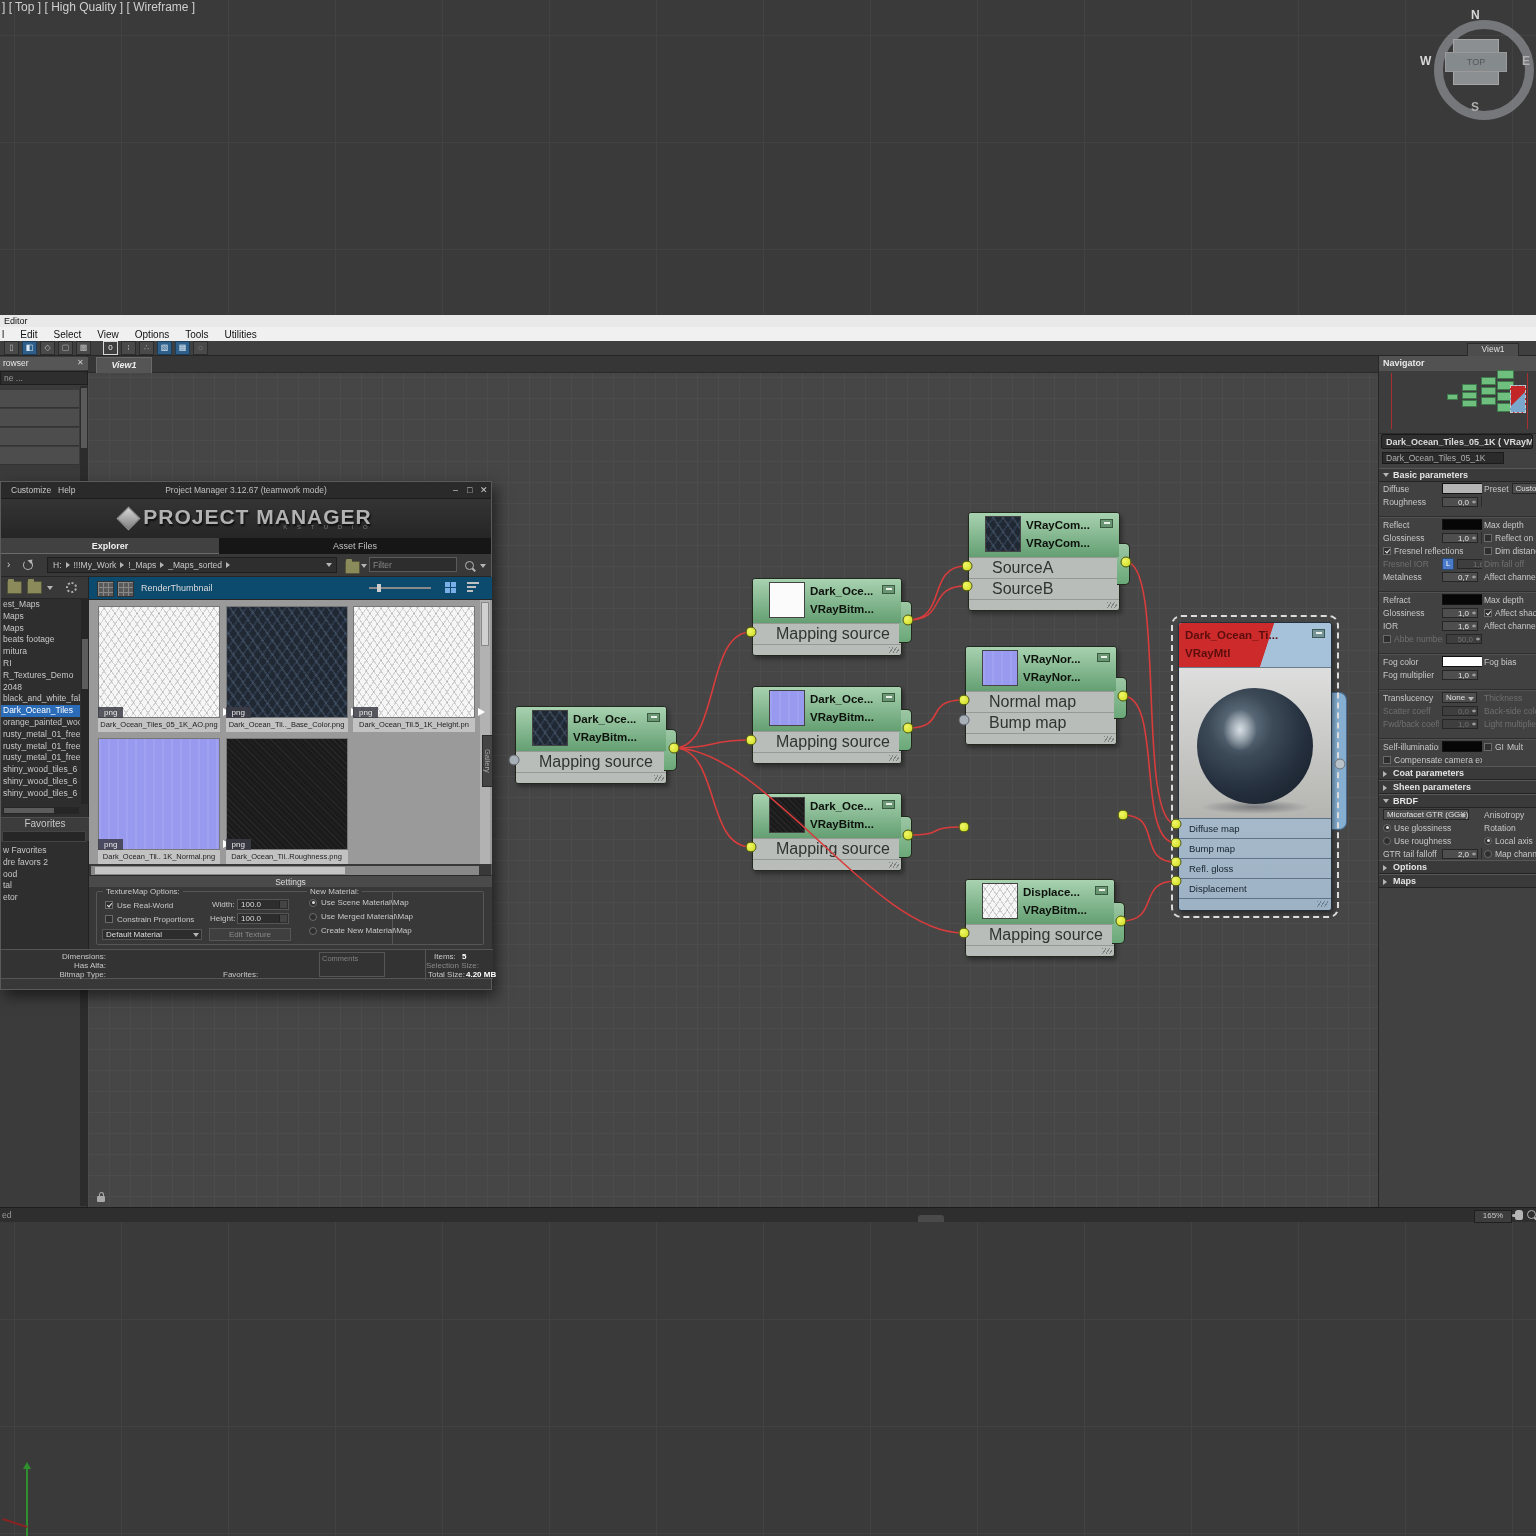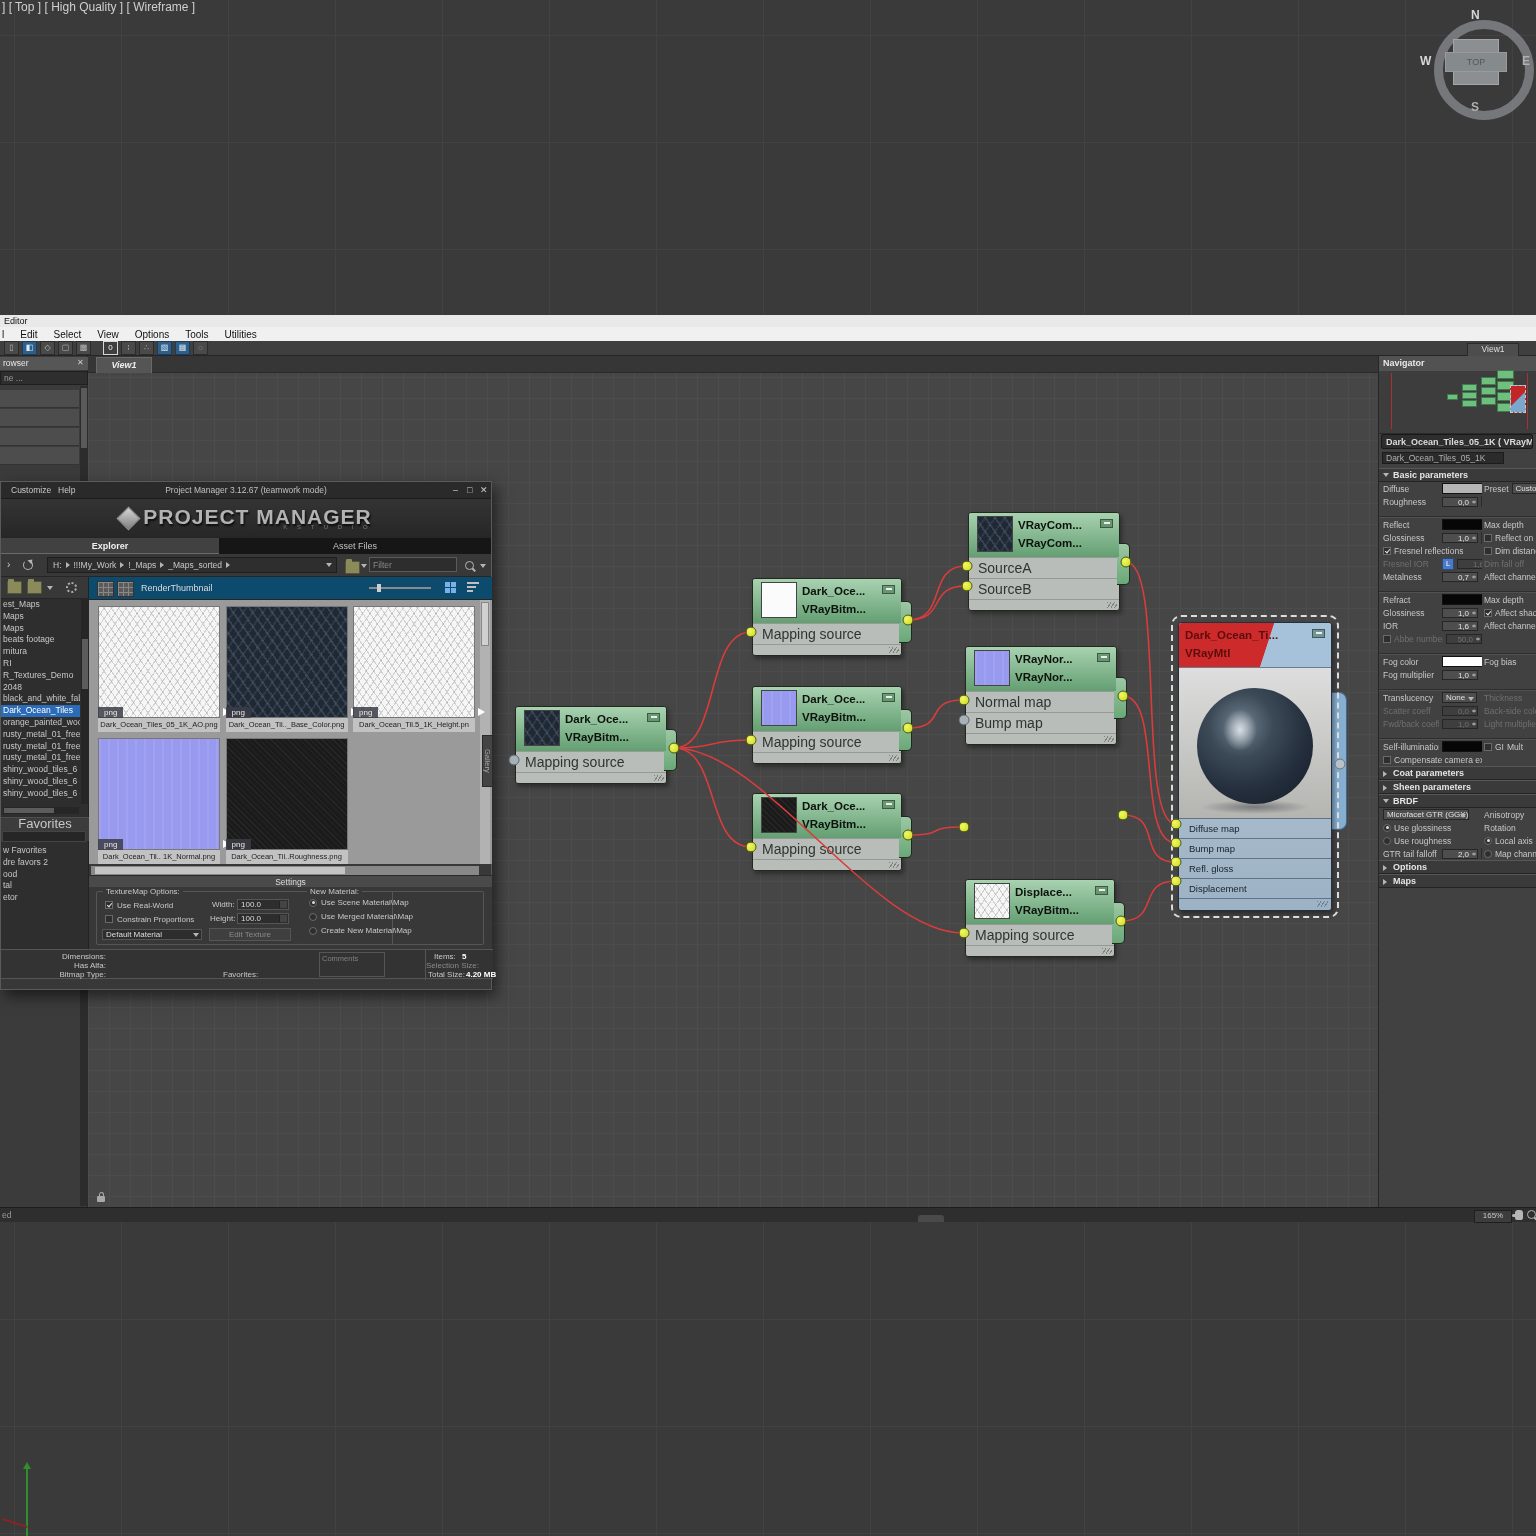--- a/index.html
+++ b/index.html
@@ -38,26 +38,26 @@
   #browscroll .thumb{position:absolute;left:1px;top:2px;width:6px;height:60px;background:#5a5a5a;}
   
   #nodeview{left:88px;top:356px;width:1290px;height:851px;background-color:#464646;
      background-image:linear-gradient(#4c4c4c 1px,transparent 1px),linear-gradient(90deg,#4c4c4c 1px,transparent 1px);
      background-size:21px 21px;overflow:hidden;}
   #nvtabs{position:absolute;left:0;top:0;width:1290px;height:16px;background:#363636;border-bottom:1px solid #2a2a2a;}
   #nvtab{position:absolute;left:8px;top:1px;width:54px;height:15px;background:#555;border:1px solid #6a6a6a;border-bottom:none;color:#eee;font-size:9px;font-style:italic;font-weight:bold;text-align:center;line-height:14px;}
   .wire{fill:none;stroke:#d83c3c;stroke-width:1.6px;}
   
   .node{position:absolute;background:#b9bdb9;border:1px solid #23281f;border-radius:3px;box-shadow:2px 3px 4px rgba(0,0,0,.35);}
-  .nhead{height:44px;background:linear-gradient(#a8d2b0,#649f72);display:flex;padding:3px 8px;box-sizing:border-box;position:relative;border-radius:3px 3px 0 0;}
+  .nhead{height:44px;background:linear-gradient(#a8d2b0,#649f72);display:flex;padding:3px 16px;box-sizing:border-box;position:relative;border-radius:3px 3px 0 0;}
   .nthumb{width:36px;height:36px;border:1px solid #444;box-sizing:border-box;flex:none;}
   .ntitles{margin-left:5px;font-weight:bold;font-size:11.5px;color:#0d120d;line-height:18px;white-space:nowrap;overflow:hidden;}
   .nmin{position:absolute;top:6px;right:6px;width:11px;height:7px;background:rgba(20,60,30,.35);border:1px solid rgba(10,30,15,.5);}
   .nmin i{display:block;margin:2px auto;width:6px;height:1.5px;background:#e8f0e8;}
-  .nslot{height:20px;line-height:20px;font-size:14px;color:#2e3530;padding-left:9px;border-top:1px solid #969a94;}
+  .nslot{height:20px;line-height:20px;font-size:16px;color:#2e3530;padding-left:23px;border-top:1px solid #969a94;}
   .nfoot{height:10px;border-top:1px solid #969a94;border-radius:0 0 3px 3px;position:relative;}
   .nfoot i{position:absolute;right:2px;top:2px;width:10px;height:6px;
      background:repeating-linear-gradient(120deg,#7e837d 0 1px,transparent 1px 3px);}
   .ntab{position:absolute;right:-11px;width:12px;height:40px;background:linear-gradient(#9cc7a4,#6aa878);border:1px solid #23281f;border-left:none;border-radius:0 5px 5px 0;}
   .sock{position:absolute;width:11px;height:11px;border-radius:50%;transform:translate(-50%,-50%);box-sizing:border-box;z-index:6;}
   .sock.yellow{background:radial-gradient(circle at 35% 35%,#f0f866,#ccd81c);border:1.5px solid #515c0c;}
   .sock.gray{background:#a8b0b8;border:1.5px solid #5c646c;}
   .sock.bluegray{background:#b8c0c8;border:1.5px solid #6c747c;}
   
   #mtlnode{position:absolute;background:linear-gradient(#b6c8d8,#9db2c4);border:1px solid #24303c;border-radius:3px;outline:2px dashed #dcdcdc;outline-offset:5px;box-shadow:2px 3px 5px rgba(0,0,0,.4);}
@@ -147,21 +147,21 @@
   .pmfico{width:13px;height:11px;background:#8a8a5a;border:1px solid #55553a;border-radius:1px;position:relative;}
   .pmfico:before{content:"";position:absolute;left:0;top:-3px;width:6px;height:3px;background:#8a8a5a;border-radius:1px 1px 0 0;}
   .pmgear{width:11px;height:11px;border-radius:50%;border:2.5px dotted #b0b0b0;box-sizing:border-box;}
   #pmtree{position:absolute;left:0;top:22px;width:79px;height:205px;overflow:hidden;}
   .trow{height:11.8px;line-height:11.8px;font-size:8.5px;color:#c8c8c8;white-space:nowrap;overflow:hidden;padding-left:2px;}
   .trow.sel{background:#2a6cb8;color:#fff;}
   #pmtreescroll{position:absolute;left:80px;top:22px;width:8px;height:205px;background:#262626;}
   #pmtreescroll .thumb{position:absolute;left:1px;top:40px;width:6px;height:50px;background:#5c5c5c;}
   #pmhscroll{position:absolute;left:2px;top:230px;width:76px;height:7px;background:#262626;}
   #pmhscroll .thumb{position:absolute;left:1px;top:1px;width:50px;height:5px;background:#5c5c5c;}
-  #pmfavhead{position:absolute;left:0;top:240px;width:88px;height:24px;background:#3c3c3c;border-top:1px solid #4e4e4e;color:#c8c8c8;font-size:13px;line-height:12px;text-align:center;box-sizing:border-box;}
+  #pmfavhead{position:absolute;left:0;top:240px;width:88px;height:24px;background:#3c3c3c;border-top:1px solid #4e4e4e;color:#c8c8c8;font-size:10px;line-height:12px;text-align:center;box-sizing:border-box;}
   #pmfavsearch{position:absolute;left:1px;top:254px;width:84px;height:11px;background:#262626;border:1px solid #444;box-sizing:border-box;}
   #pmfavs{position:absolute;left:0;top:268px;width:88px;}
   
   #pmthumbbar{position:absolute;left:88px;top:95px;width:403px;height:23px;background:#0c4a6e;border-bottom:1px solid #262626;box-sizing:border-box;}
   .thico{position:absolute;top:4px;width:15px;height:14px;background:#5a5a5a;border:1px solid #333;
      background-image:linear-gradient(#888 1px,transparent 1px),linear-gradient(90deg,#888 1px,transparent 1px);background-size:5px 5px;}
   #pmthumblabel{position:absolute;left:52px;top:6px;font-size:9px;color:#dcdcdc;}
   #thslider{position:absolute;left:280px;top:10px;width:62px;height:2px;background:#8a8a8a;}
   #thslider .knob{position:absolute;left:8px;top:-3px;width:4px;height:8px;background:#cfcfcf;}
   #thgrid{position:absolute;left:356px;top:5px;width:11px;height:11px;display:grid;grid-template:1fr 1fr / 1fr 1fr;gap:1px;}

